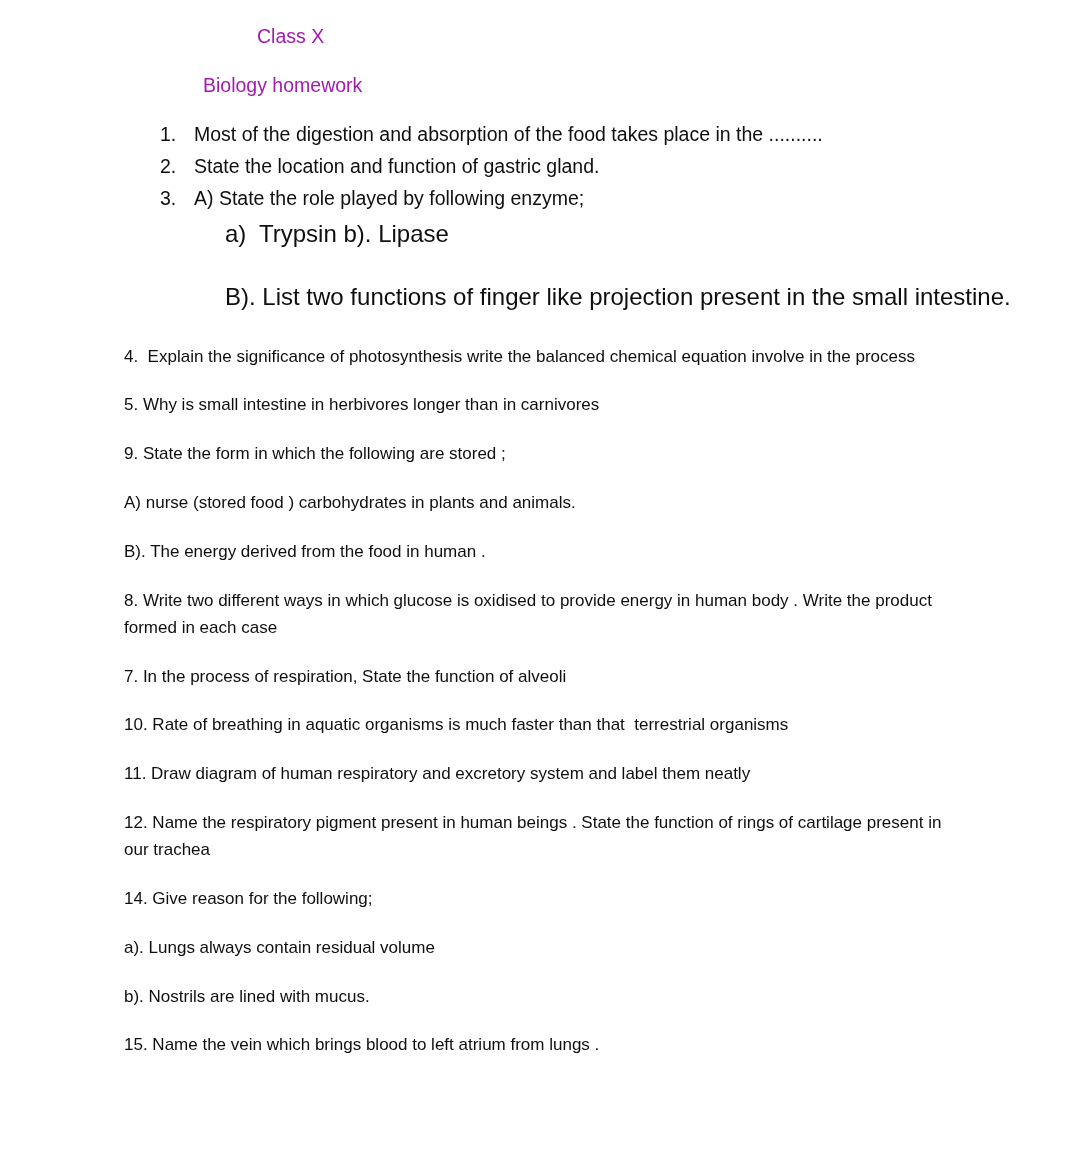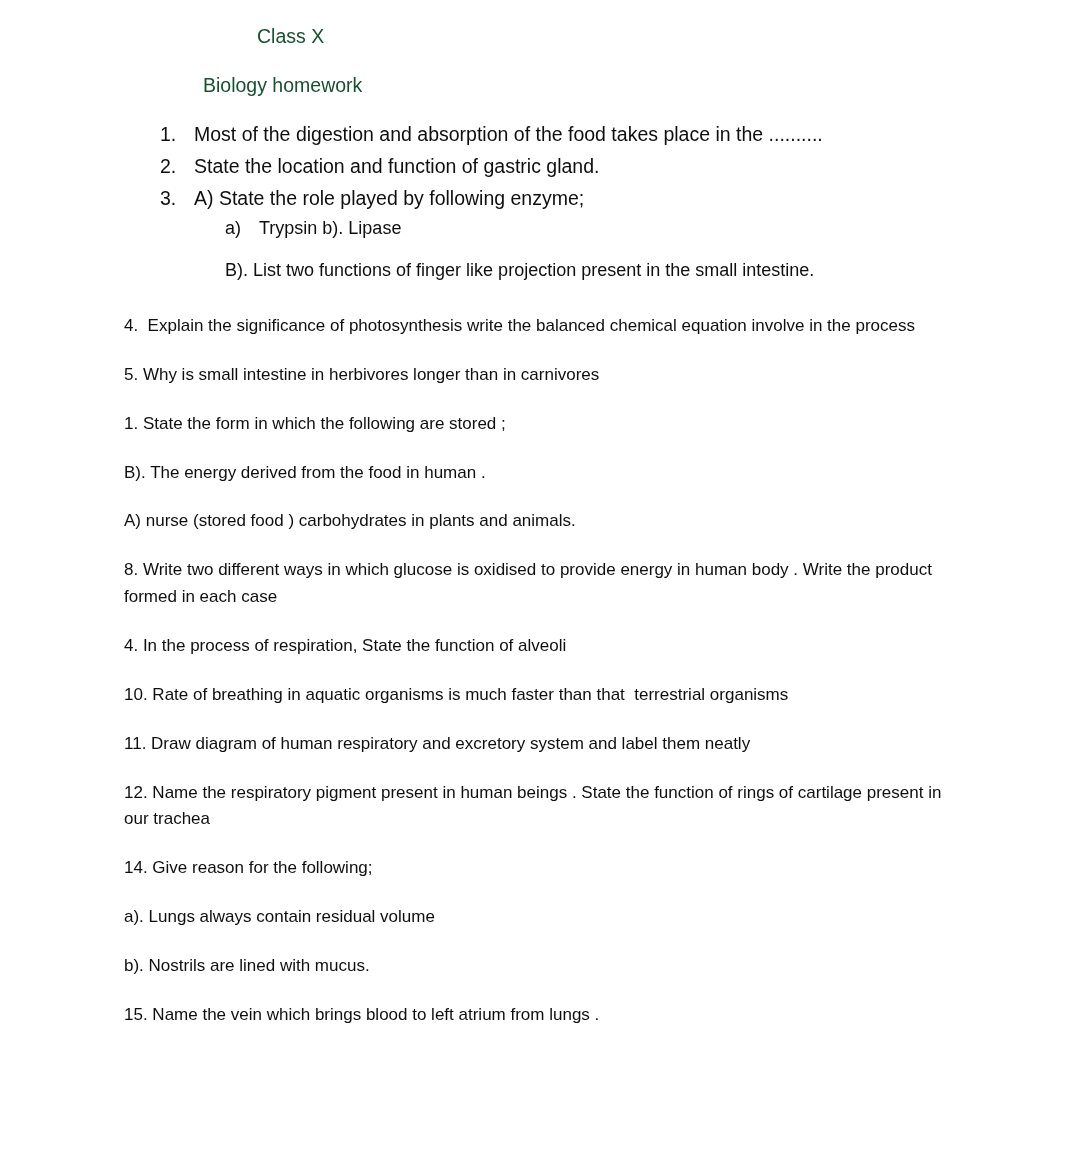--- a/index.html
+++ b/index.html
@@ -21,21 +21,21 @@
     overflow: hidden;
     box-sizing: border-box;
   }
   .doc {
     padding-top: 22px;
   }
   
   .heading {
     font-size: 19.5px;
     line-height: 1.5;
-    color: #14532d;
+    color: #a21caf;
   }
   .title-class {
     margin-left: 257px;
     margin-bottom: 20px;
   }
   .title-subject {
     margin-left: 203px;
     margin-bottom: 18px;
   }
   
@@ -52,30 +52,30 @@
     padding-left: 194px;
   }
   .numbered-list > li .marker {
     position: absolute;
     left: 160px;
     top: 0;
     width: 30px;
     text-align: left;
   }
   .sub-line {
-    font-size: 18px;
+    font-size: 24px;
     line-height: 1.55;
     margin-left: 225px;
   }
   .sub-line .sub-marker {
     display: inline-block;
     min-width: 34px;
   }
   .sub-line.spaced {
-    margin-top: 14px;
+    margin-top: 26px;
   }
   
   .para-block {
     margin-top: 28px;
     margin-left: 124px;
     width: 835px;
   }
   .para {
     font-size: 17px;
     line-height: 1.58;
@@ -116,25 +116,25 @@
       <span class="sub-marker">a)</span><span>Trypsin b). Lipase</span>
     </div>
 
     <div class="sub-line spaced">
       <span>B). List two functions of finger like projection present in the small intestine.</span>
     </div>
 
     <div class="para-block">
       <p class="para">4.  Explain the significance of photosynthesis write the balanced chemical equation involve in the process</p>
       <p class="para">5. Why is small intestine in herbivores longer than in carnivores</p>
-      <p class="para">1. State the form in which the following are stored ;</p>
+      <p class="para">9. State the form in which the following are stored ;</p>
+      <p class="para">A) nurse (stored food ) carbohydrates in plants and animals.</p>
       <p class="para">B). The energy derived from the food in human .</p>
-      <p class="para">A) nurse (stored food ) carbohydrates in plants and animals.</p>
       <p class="para">8. Write two different ways in which glucose is oxidised to provide energy in human body . Write the product formed in each case</p>
-      <p class="para">4. In the process of respiration, State the function of alveoli</p>
+      <p class="para">7. In the process of respiration, State the function of alveoli</p>
       <p class="para">10. Rate of breathing in aquatic organisms is much faster than that  terrestrial organisms</p>
       <p class="para">11. Draw diagram of human respiratory and excretory system and label them neatly</p>
       <p class="para">12. Name the respiratory pigment present in human beings . State the function of rings of cartilage present in our trachea</p>
       <p class="para">14. Give reason for the following;</p>
       <p class="para">a). Lungs always contain residual volume</p>
       <p class="para">b). Nostrils are lined with mucus.</p>
       <p class="para">15. Name the vein which brings blood to left atrium from lungs .</p>
     </div>
 
   </div>

